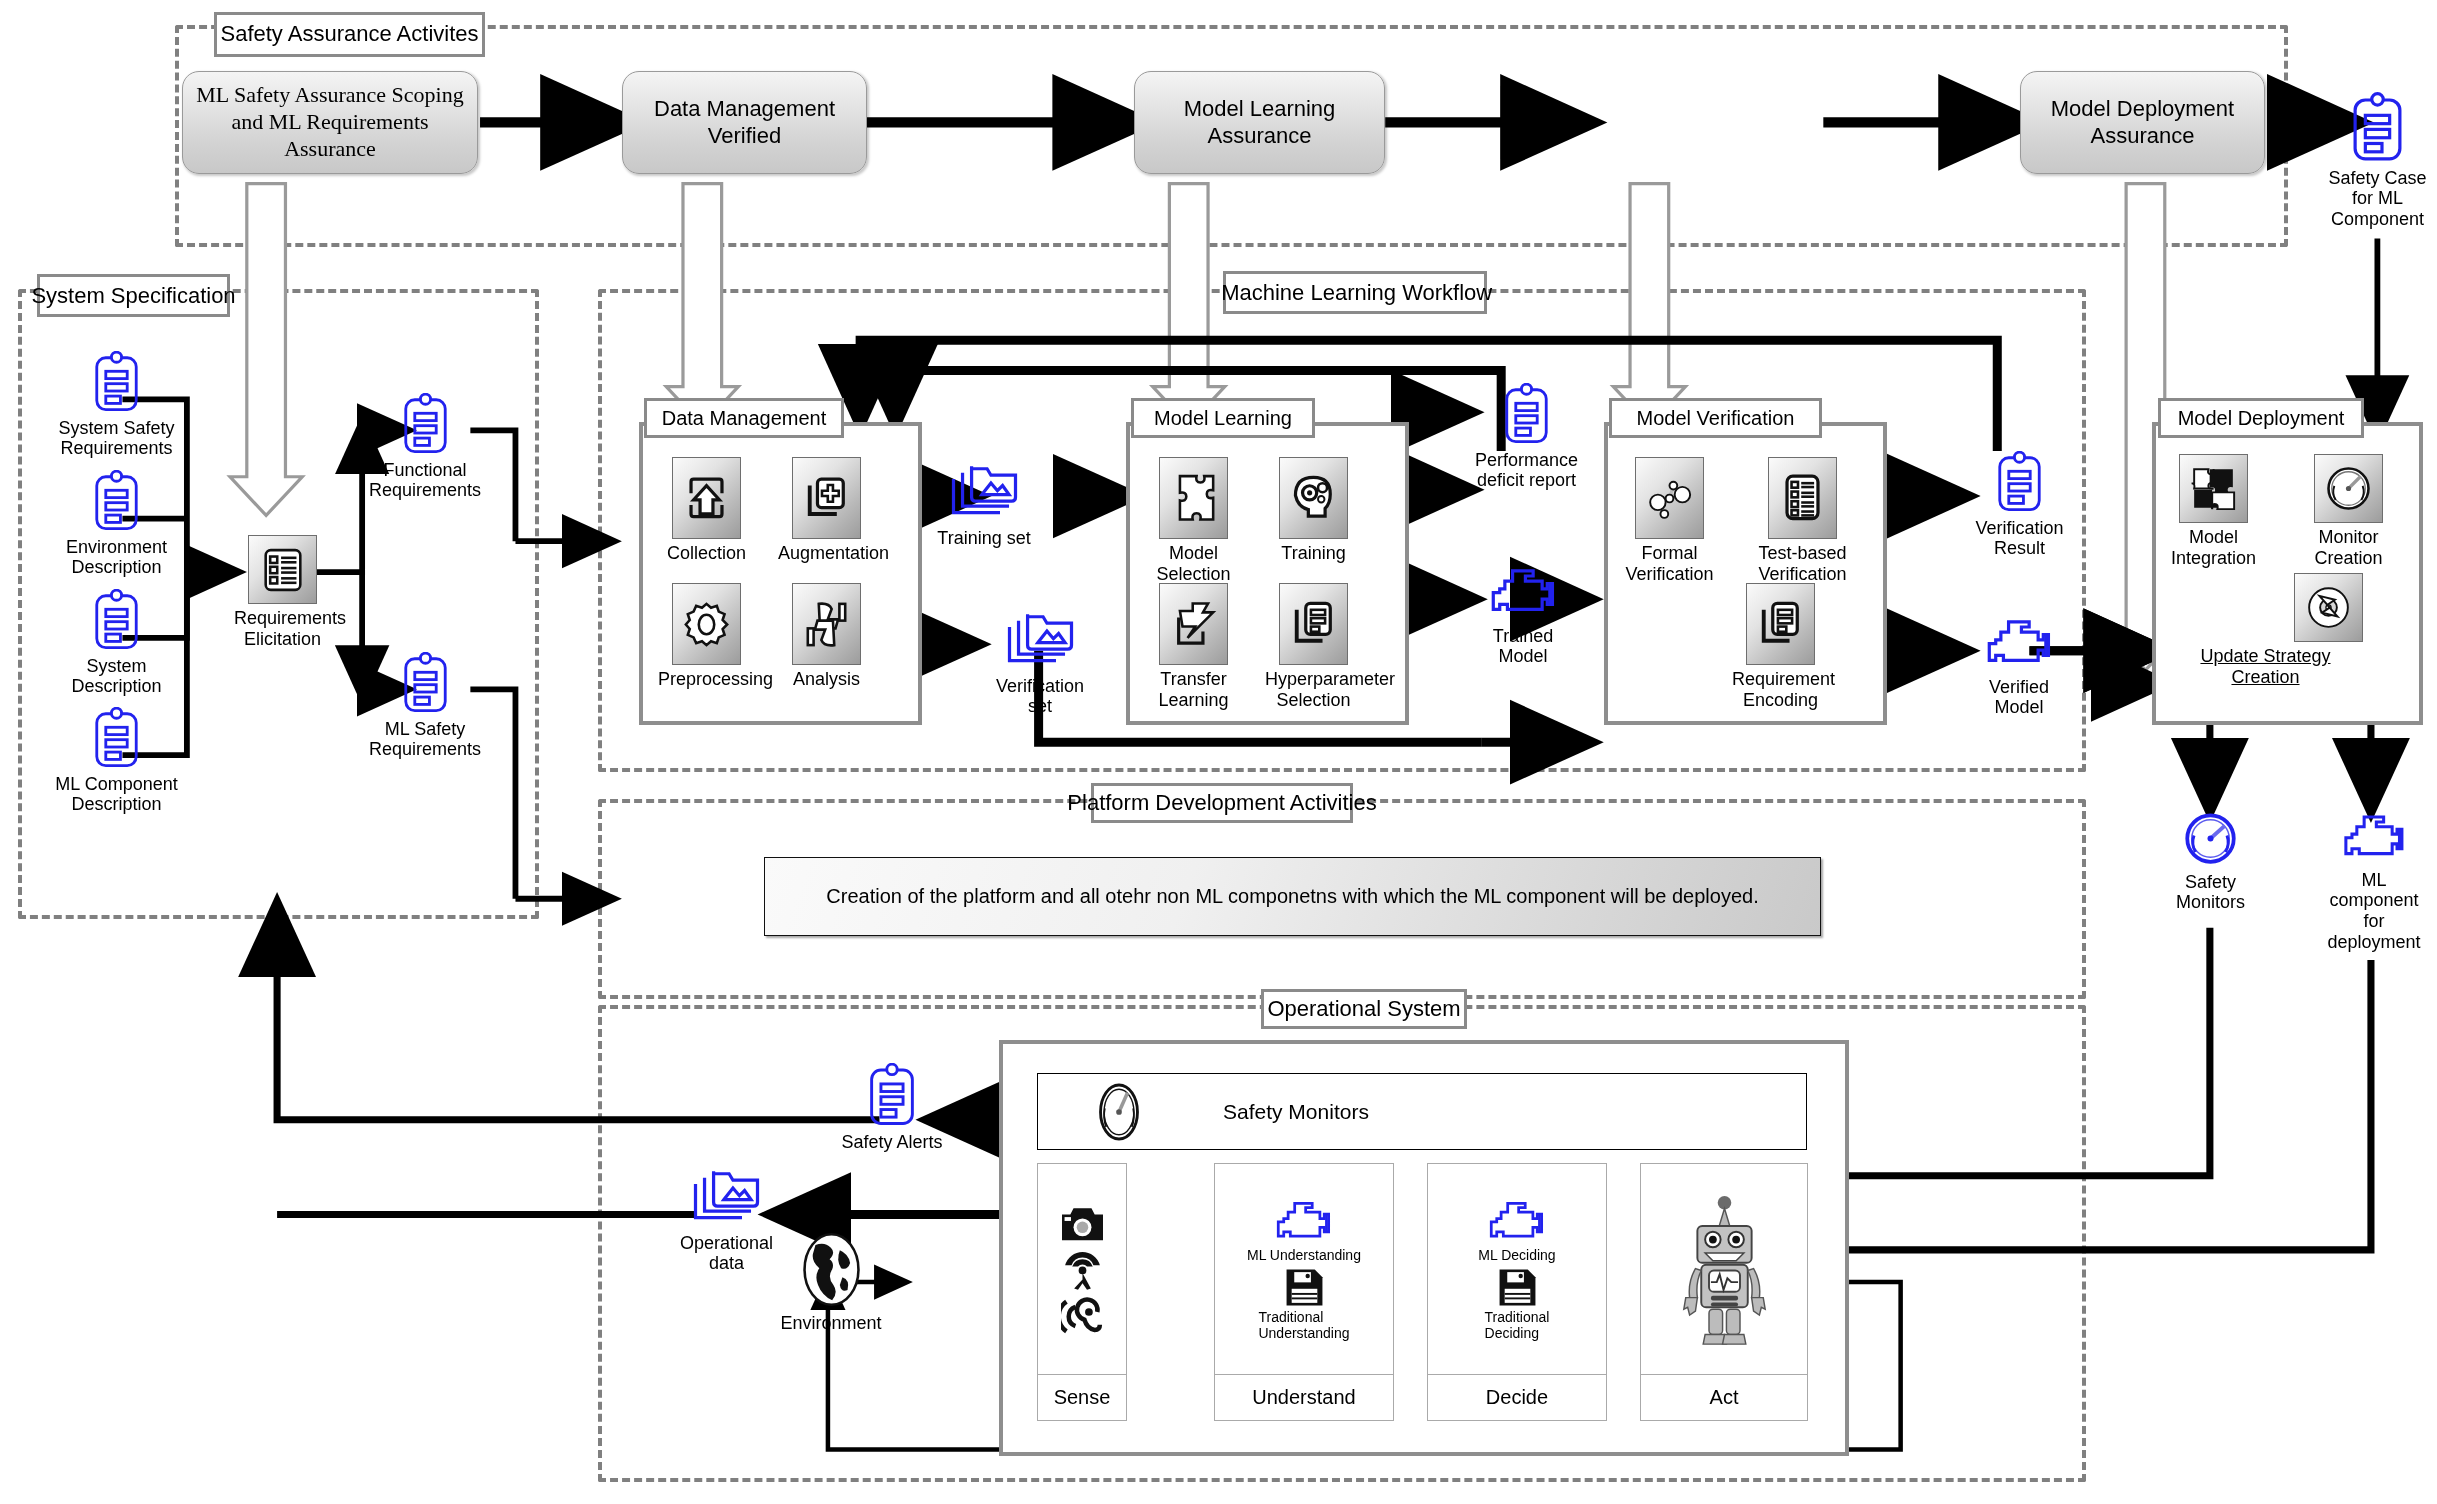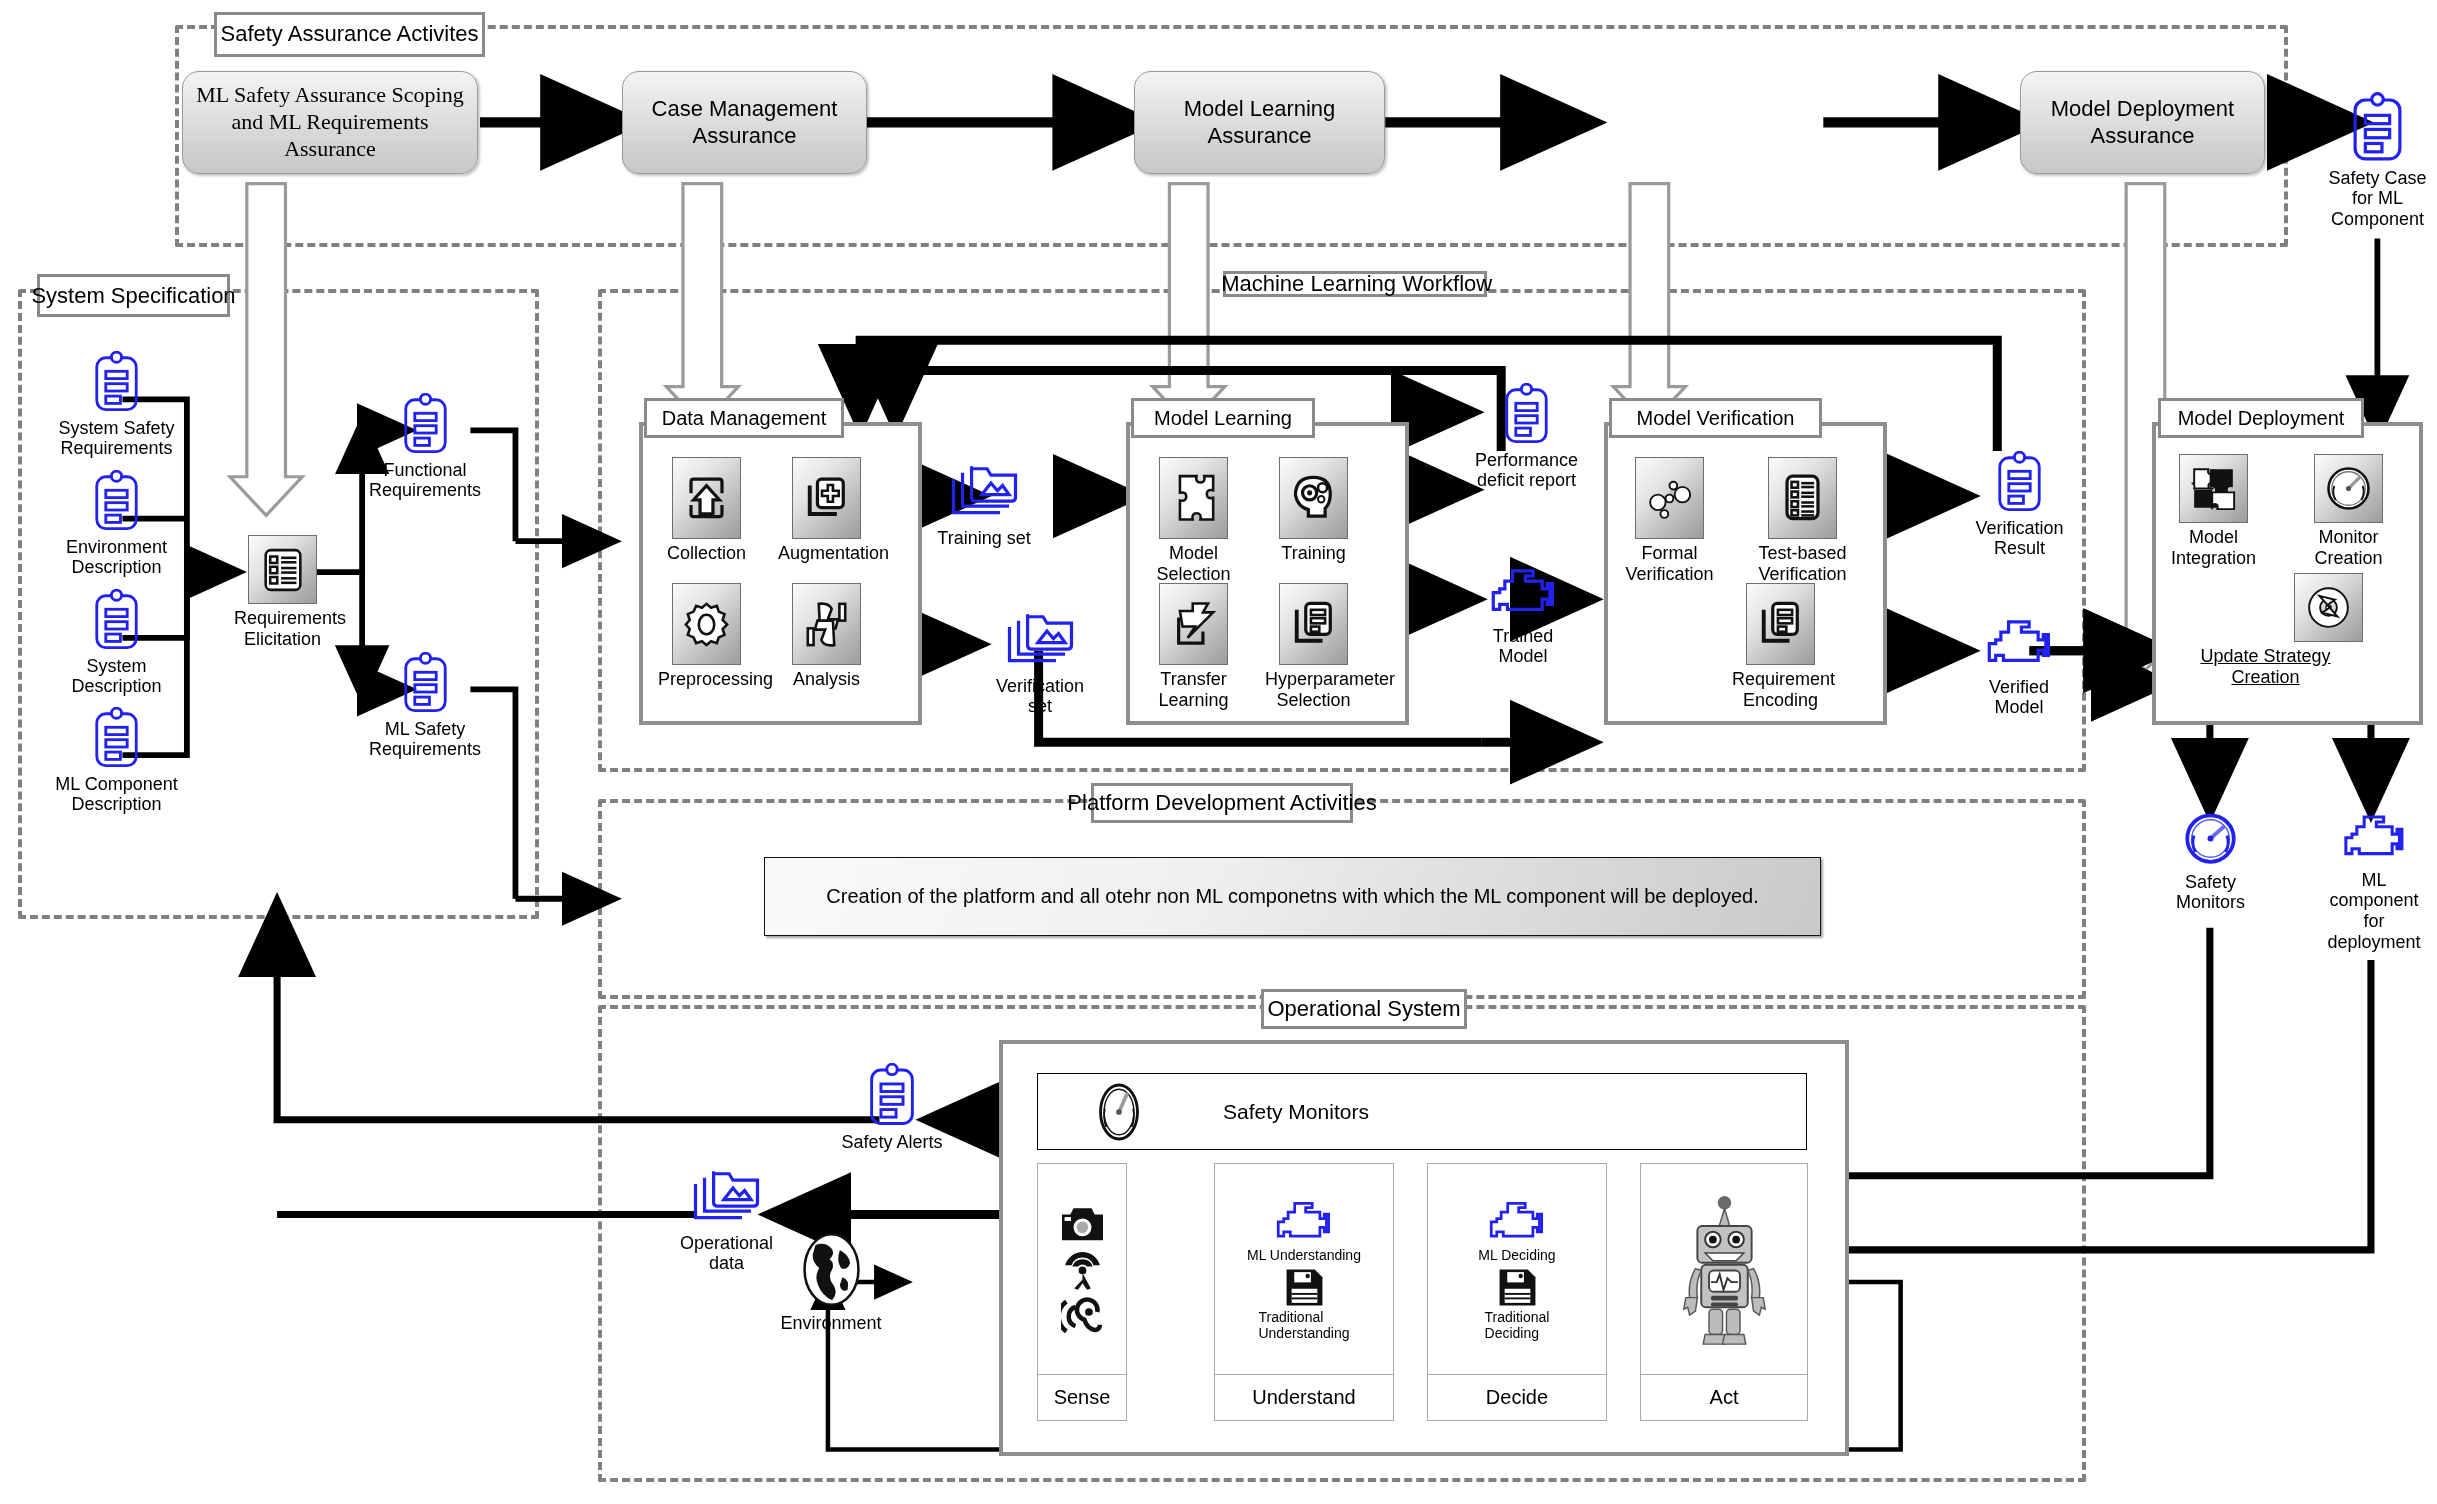--- a/index.html
+++ b/index.html
@@ -58,21 +58,21 @@
 
 <div id="stage">
 
   <div class="group" style="left:175px;top:24.5px;width:2113px;height:222px;"></div>
   <div class="grouptitle" style="left:214px;top:11.6px;width:271px;height:45px;">Safety Assurance Activites</div>
 
   <div class="group" style="left:18px;top:289px;width:521px;height:630px;"></div>
   <div class="grouptitle" style="left:37px;top:274px;width:193px;height:43px;">System Specification</div>
 
   <div class="group" style="left:598px;top:289px;width:1488px;height:483px;"></div>
-  <div class="grouptitle" style="left:1223px;top:271px;width:264px;height:26px;padding-left:15px;">Machine Learning Workflow</div>
+  <div class="grouptitle" style="left:1223px;top:271px;width:264px;height:43px;padding-left:15px;">Machine Learning Workflow</div>
 
   <div class="group" style="left:598px;top:799px;width:1488px;height:200px;"></div>
   <div class="grouptitle" style="left:1091px;top:783px;width:262px;height:40px;">Platform Development Activities</div>
 
   <div class="group" style="left:598px;top:1005px;width:1488px;height:477px;"></div>
   <div class="grouptitle" style="left:1261px;top:989px;width:206px;height:40px;">Operational System</div>
 
   <svg class="layer" viewBox="0 0 3784 2336">
     <defs>
       <marker id="ah" markerWidth="9" markerHeight="9" refX="6.2" refY="4.5" orient="auto">
@@ -207,21 +207,21 @@
       <path d="M2120,1990 L2210,1990"></path>
       <path d="M2450,1990 L2540,1990"></path>
     </g>
 
     <g stroke="#000" stroke-width="7" fill="none" marker-end="url(#ah)">
       <path d="M2820,1990 L2950,1990 L2950,2250 L1285,2250 L1285,1990"></path>
     </g>
   </svg>
 
   <div class="stagebox" style="left:182px;top:71px;width:296px;height:103px;font-family:Liberation Serif, serif;">ML Safety Assurance Scoping and  ML Requirements Assurance</div>
-  <div class="stagebox" style="left:622px;top:71px;width:245px;height:103px;">Case Management Assurance</div>
+  <div class="stagebox" style="left:622px;top:71px;width:245px;height:103px;">Data Management Verified</div>
   <div class="stagebox" style="left:1134px;top:71px;width:251px;height:103px;">Model Learning Assurance</div>
   <div class="stagebox" style="left:2020px;top:71px;width:245px;height:103px;">Model Deployment Assurance</div>
 
   <div class="art" style="left:2326px;top:92px;width:103px;">
     <svg width="55" height="71" viewBox="0 0 86 110">
       <rect x="8" y="12" width="70" height="92" rx="16" fill="none" stroke="#2222ee" stroke-width="5"></rect>
       <circle cx="43" cy="11" r="9" fill="#fff" stroke="#2222ee" stroke-width="5"></circle>
       <rect x="24" y="36" width="38" height="13" fill="none" stroke="#2222ee" stroke-width="5"></rect>
       <rect x="24" y="58" width="38" height="13" fill="none" stroke="#2222ee" stroke-width="5"></rect>
       <rect x="24" y="80" width="26" height="13" fill="none" stroke="#2222ee" stroke-width="5"></rect>

